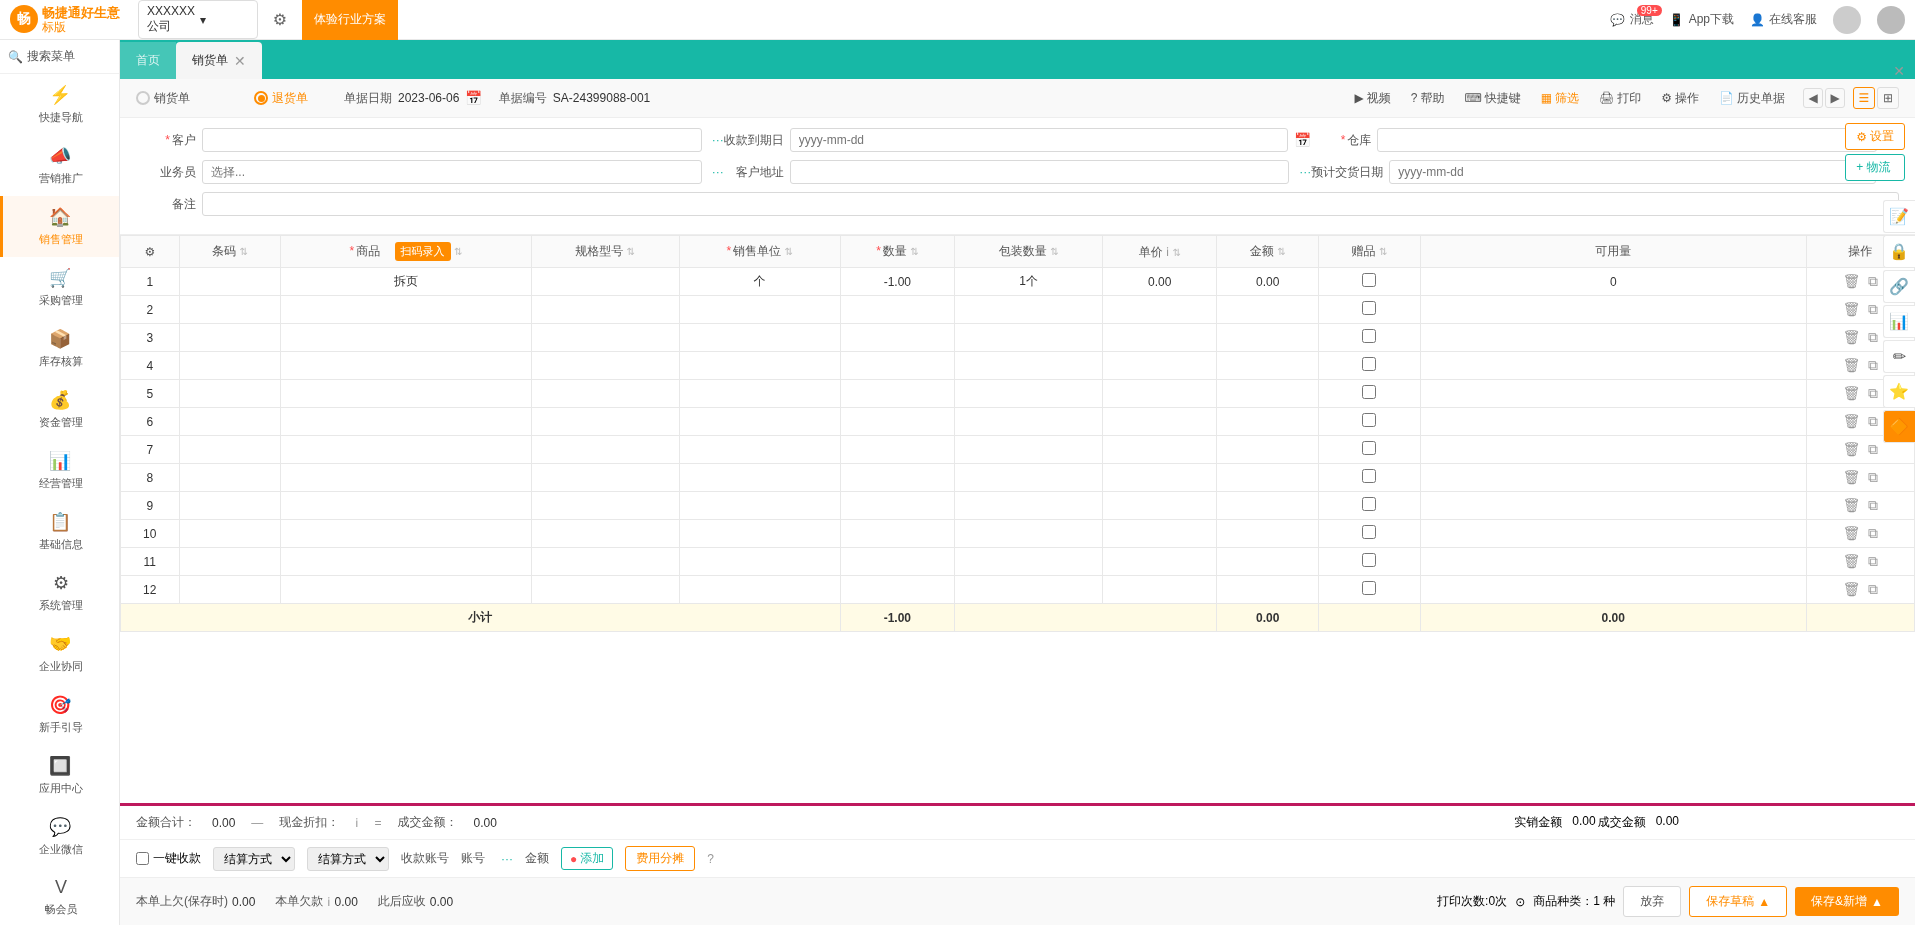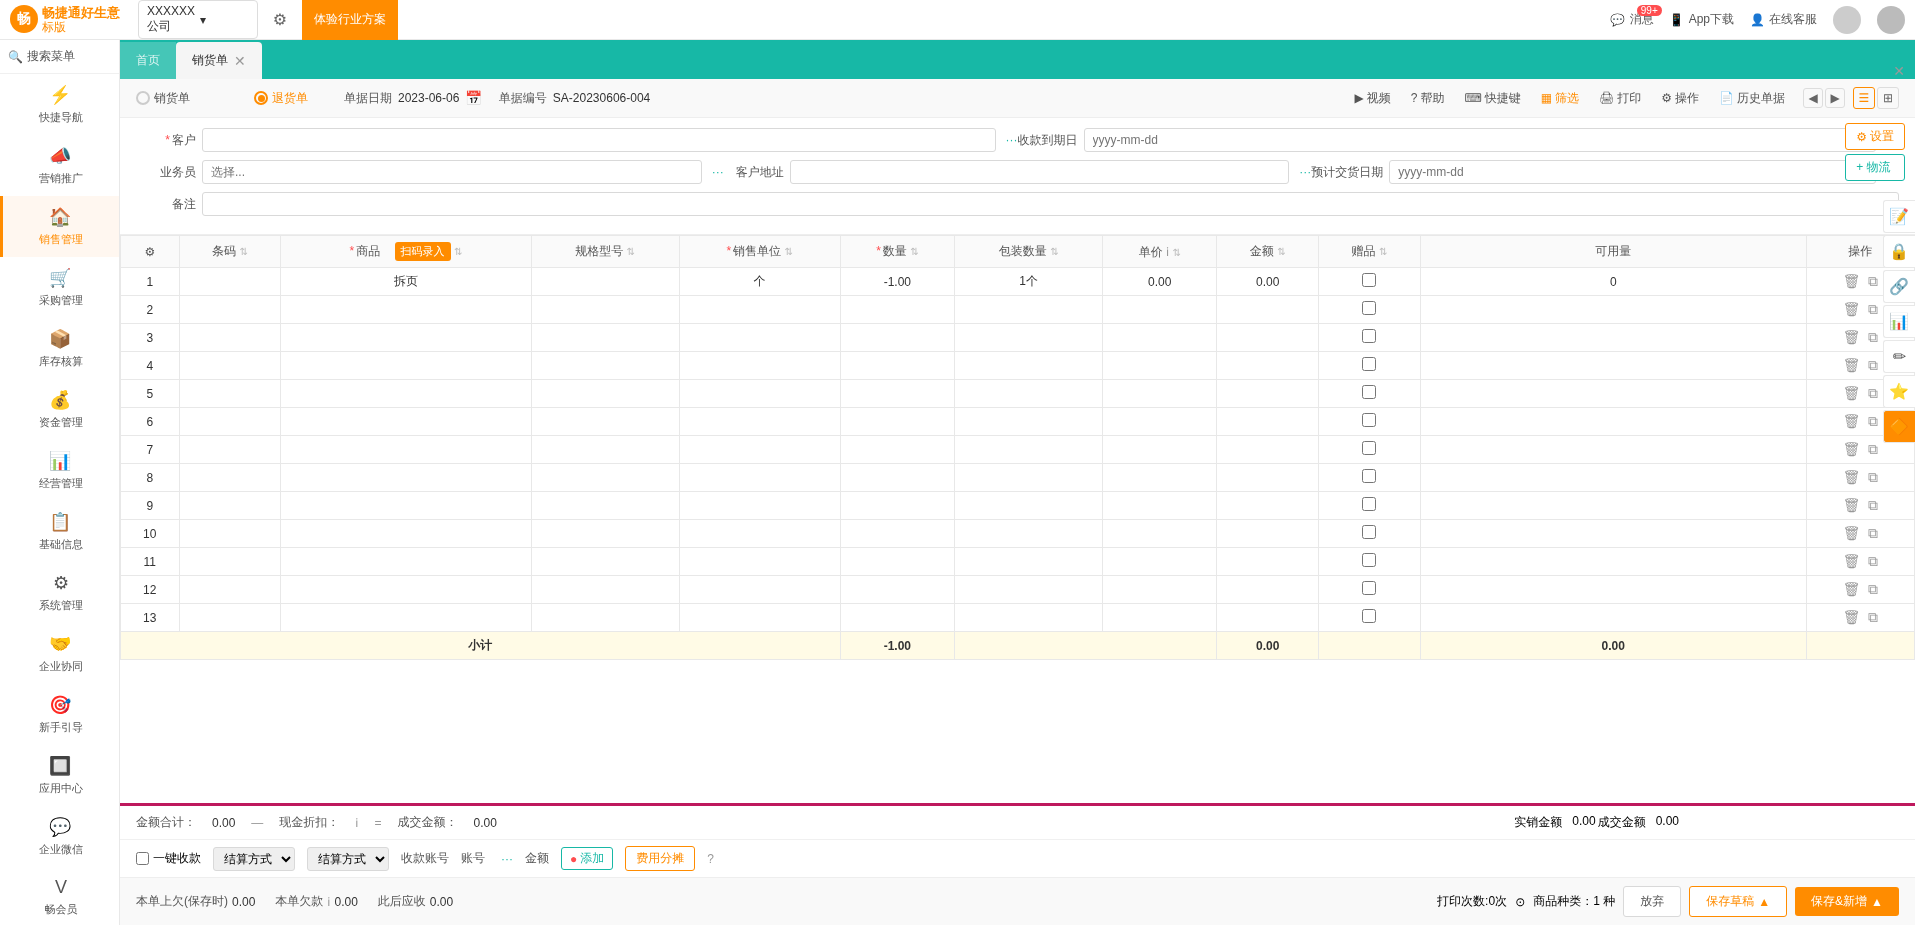--- a/index.html
+++ b/index.html
@@ -252,21 +252,21 @@
         <span>退货单</span>
       </div>
       <div class="doc-info">
         <div class="doc-info-item">
           <span class="doc-info-label">单据日期</span>
           <span class="doc-date">2023-06-06</span>
           <span class="field-icon">📅</span>
         </div>
         <div class="doc-info-item">
           <span class="doc-info-label">单据编号</span>
-          <span class="doc-date">SA-20230606-004</span>
+          <span class="doc-date">SA-24399088-001</span>
         </div>
       </div>
       <div class="toolbar-right">
         <div class="toolbar-btn">
           <span>▶</span>
           <span>视频</span>
         </div>
         <div class="toolbar-btn">
           <span>?</span>
           <span>帮助</span>
@@ -306,20 +306,25 @@
       <div class="form-row">
         <div class="form-cell">
           <span class="form-label required">客户</span>
           <input class="form-input" style="width: 300px;">
           <span class="field-dots">···</span>
         </div>
         <div class="form-cell">
           <span class="form-label">收款到期日</span>
           <input class="form-input placeholder" style="width: 200px;" placeholder="yyyy-mm-dd">
           <span class="field-icon">📅</span>
+        </div>
+        <div class="form-cell">
+          <span class="form-label required">仓库</span>
+          <input class="form-input" style="width: 200px;">
+          <span class="field-dots">···</span>
         </div>
         <div style="position:absolute; right:10px; top:5px; display:flex; flex-direction:column; gap:4px;">
           <button class="action-btn-orange">
             <span>⚙</span>
             <span>设置</span>
           </button>
           <button class="action-btn-green">
             <span>+ 物流</span>
           </button>
         </div>
@@ -568,37 +573,20 @@
       <td></td>
       <td></td>
       <td></td>
       <td><input type="checkbox" class="gift-checkbox" style=""></td>
       <td></td>
       <td class="col-action">
         <span class="action-icon">🗑</span>
         <span class="action-icon">⧉</span>
       </td>
     </tr>
-            <tr>
-      <td>13</td>
-      <td></td>
-      <td></td>
-      <td></td>
-      <td></td>
-      <td class=""></td>
-      <td></td>
-      <td></td>
-      <td></td>
-      <td><input type="checkbox" class="gift-checkbox" style=""></td>
-      <td></td>
-      <td class="col-action">
-        <span class="action-icon">🗑</span>
-        <span class="action-icon">⧉</span>
-      </td>
-    </tr>
           </tbody>
         <tfoot>
           <tr class="subtotal-row">
             <td colspan="5">小计</td>
             <td class="cell-red">-1.00</td>
             <td colspan="2"></td>
             <td>0.00</td>
             <td></td>
             <td>0.00</td>
             <td></td>

